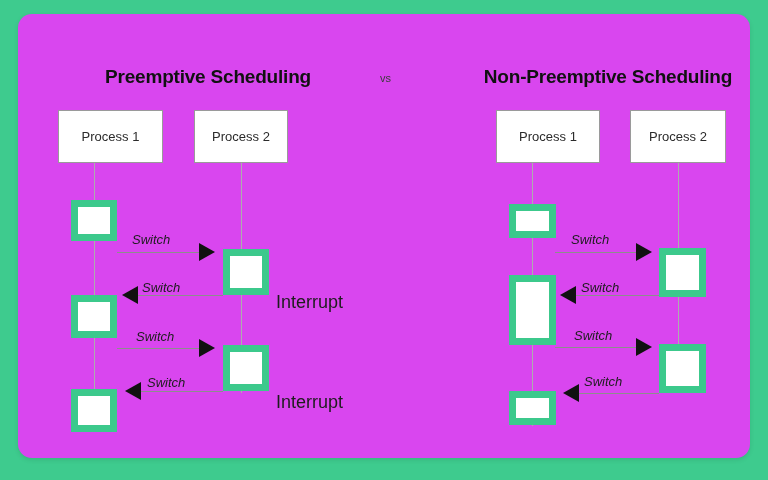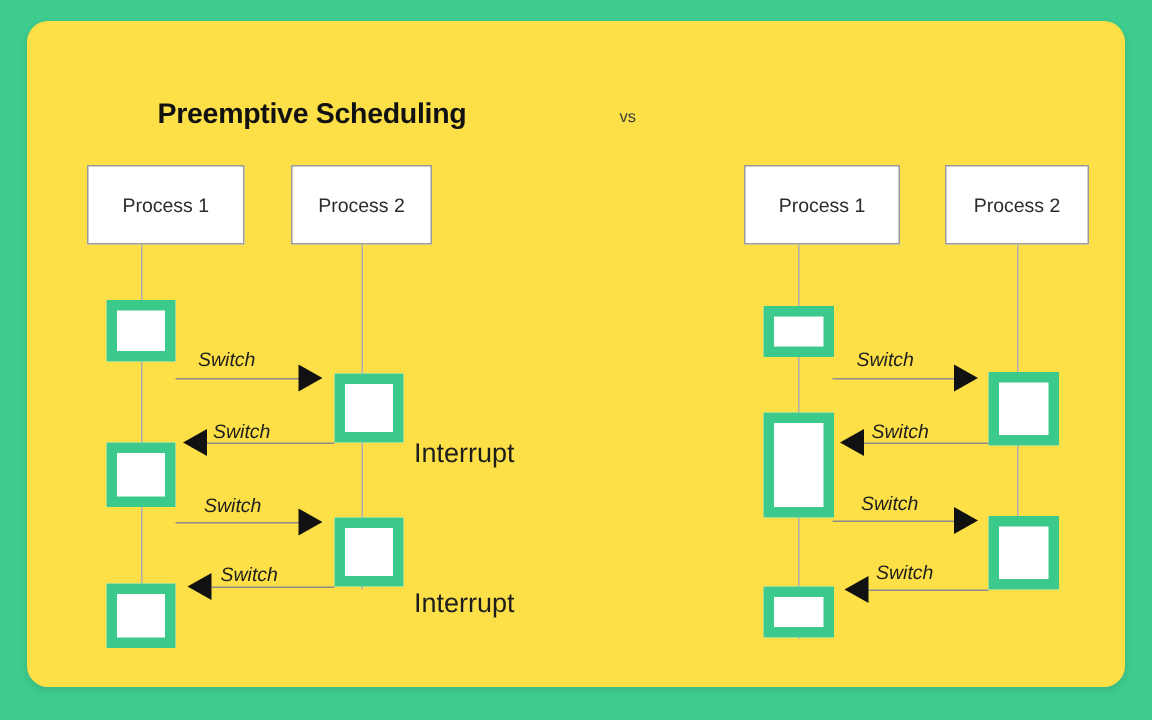--- a/index.html
+++ b/index.html
@@ -18,42 +18,42 @@
     width: 768px;
     height: 480px;
     background: #3ecb8e;
   }
   #card {
     position: absolute;
     left: 18px;
     top: 14px;
     width: 732px;
     height: 444px;
-    background: #fde047;
+    background: #d946ef;
     border-radius: 14px;
     box-shadow: 0 2px 5px rgba(0,0,0,0.10);
   }
   .title {
     position: absolute;
     font-family: "Liberation Sans", sans-serif;
     font-weight: bold;
     font-size: 19px;
     color: #111111;
     letter-spacing: -0.2px;
     white-space: nowrap;
     text-align: center;
   }
   #title-left  { left: 40px;  top: 52px; width: 300px; }
   #title-right { left: 430px; top: 52px; width: 320px; }
   #vs-label {
     position: absolute;
     left: 362px;
     top: 58px;
     width: 44px;
-    text-align: right;
+    text-align: left;
     font-size: 11px;
     color: #3b3b3b;
     font-family: "Liberation Sans", sans-serif;
   }
 
   
   .pbox {
     position: absolute;
     border: 1px solid #9a9a9a;
     background: #ffffff;
@@ -116,20 +116,21 @@
 </head>
 <body>
 
 <div id="stage">
   <div id="card">
 
     <div class="title" id="title-left">Preemptive Scheduling</div>
 
     <div id="vs-label">vs</div>
 
+    <div class="title" id="title-right">Non-Preemptive Scheduling</div>
 
     <div class="pbox" style="left:40px; top:96px; width:105px; height:53px;">Process 1</div>
 
     <div class="pbox" style="left:176px; top:96px; width:94px; height:53px;">Process 2</div>
 
     <div class="lifeline" style="left:76px; top:149px; height:265px;"></div>
     <div class="lifeline" style="left:223px; top:149px; height:230px;"></div>
 
     <div class="gblock" style="left:53px; top:186px; width:46px; height:41px;"></div>
     <div class="gblock" style="left:53px; top:281px; width:46px; height:43px;"></div>

